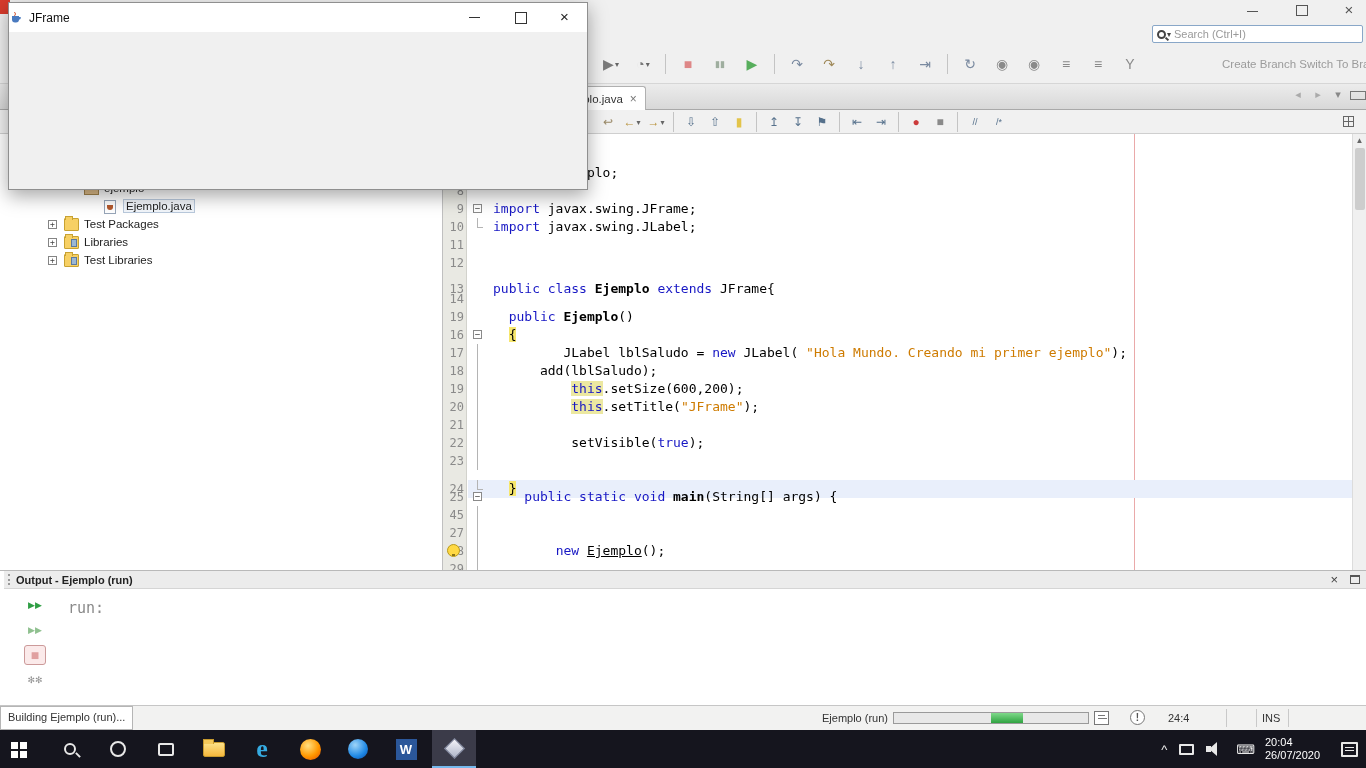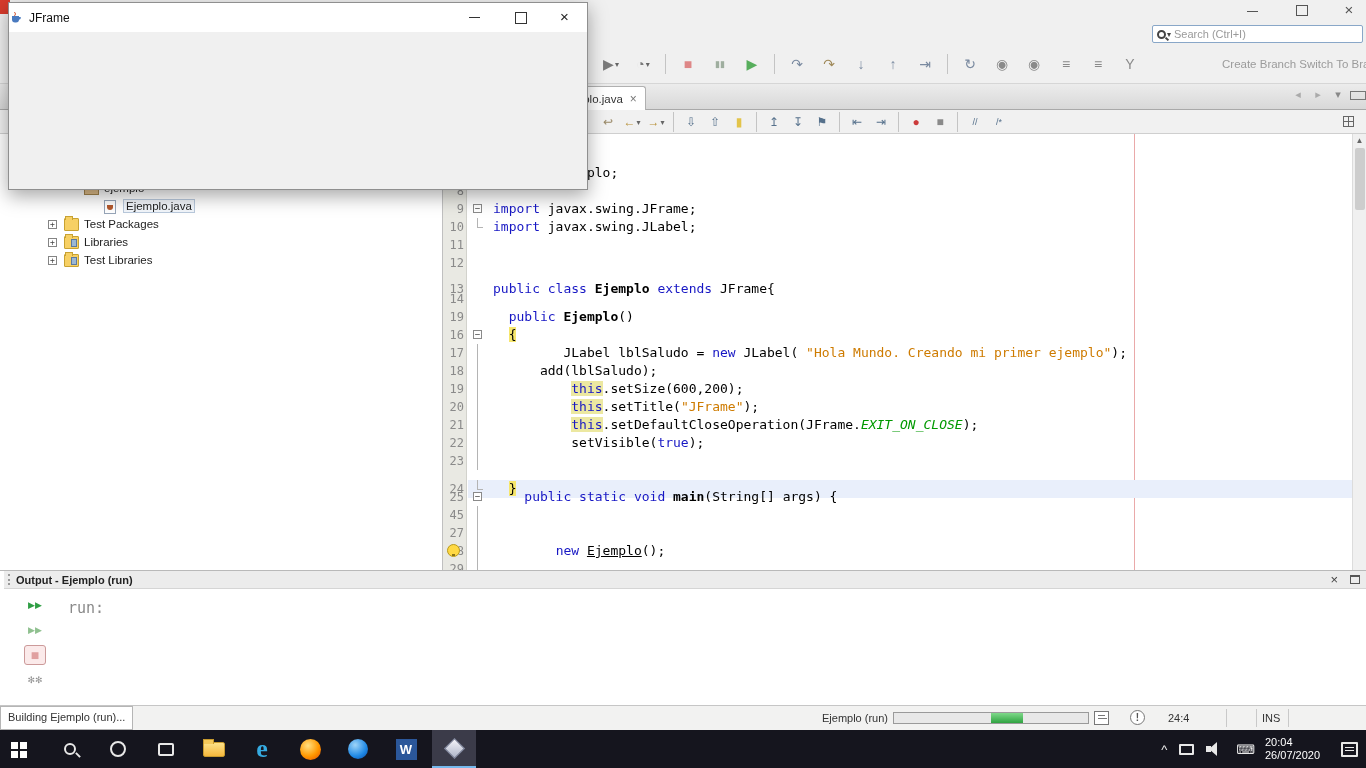--- a/index.html
+++ b/index.html
@@ -404,21 +404,20 @@
             <span class="code"><span class="tk-p">          </span><span class="tk-kh">this</span><span class="tk-p">.setSize(600,200);</span></span>
           </div>
           <div class="code-row" style="top: 270px;">
             <span class="num">20</span>
             <span class="fold line"></span>
             <span class="code"><span class="tk-p">          </span><span class="tk-kh">this</span><span class="tk-p">.setTitle(</span><span class="tk-s">"JFrame"</span><span class="tk-p">);</span></span>
           </div>
           <div class="code-row" style="top: 288px;">
             <span class="num">21</span>
             <span class="fold line"></span>
-            <span class="code"><span class="tk-p">          </span><span class="tk-kh">this</span><span class="tk-p">.setDefaultCloseOperation(JFrame.</span><span class="tk-sf">EXIT_ON_CLOSE</span><span class="tk-p">);</span></span>
           </div>
           <div class="code-row" style="top: 306px;">
             <span class="num">22</span>
             <span class="fold line"></span>
             <span class="code"><span class="tk-p">          setVisible(</span><span class="tk-k">true</span><span class="tk-p">);</span></span>
           </div>
           <div class="code-row" style="top: 324px;">
             <span class="num">23</span>
             <span class="fold line"></span>
             <span class="code"></span>

